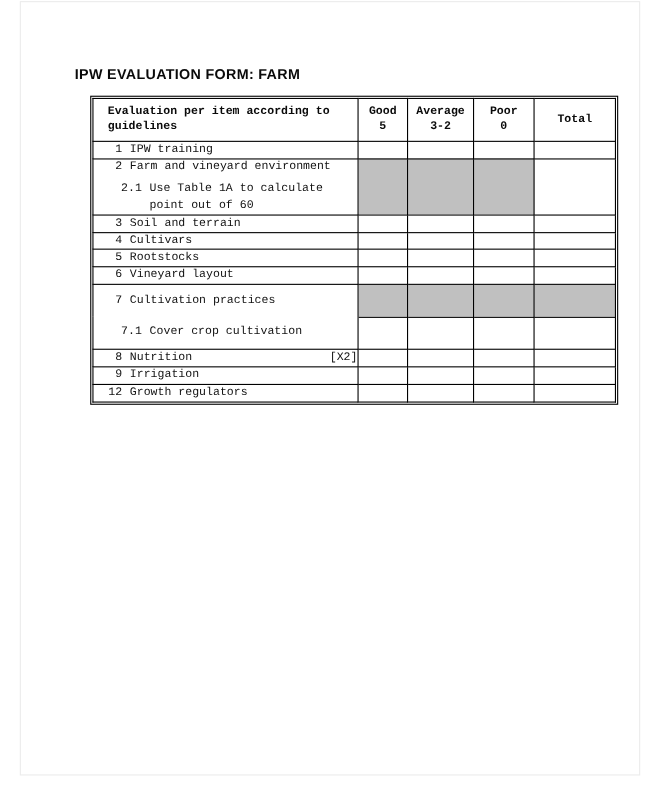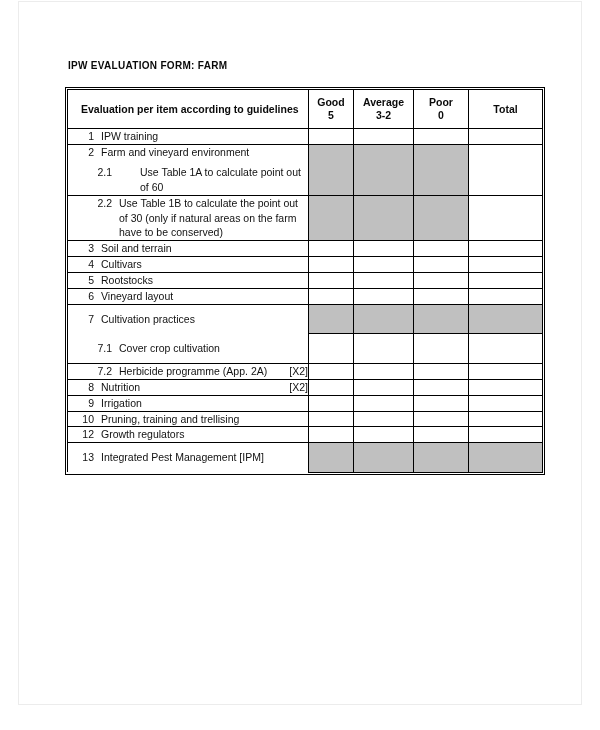--- a/index.html
+++ b/index.html
@@ -24,32 +24,33 @@
     height: 704px;
     border: 1px solid #ececec;
     box-sizing: border-box;
     background: #ffffff;
   }
 
   .doc-title {
     position: absolute;
     left: 68px;
     top: 60px;
-    font-size: 10px;
+    font-size: 13px;
     font-weight: bold;
     letter-spacing: 0.3px;
     color: #0a0a0a;
     white-space: nowrap;
   }
 
   .form-table-wrap {
     position: absolute;
-    left: 67px;
+    left: 84px;
     top: 89px;
     width: 475px;
+    font-family: Liberation Mono, monospace;
   }
 
   table.form-table {
     border-collapse: collapse;
     width: 475px;
     table-layout: fixed;
     
     outline: 1px solid #000;
     outline-offset: 1px;
   }
@@ -94,21 +95,20 @@
     line-height: 1.42;
     padding: 6px 8px 6px 0;
   }
 
   .row-line {
     display: flex;
     align-items: flex-start;
   }
   .row-line + .row-line {
     margin-top: 5px;
-    gap: 21px;
   }
 
   .num {
     flex: 0 0 auto;
     text-align: right;
     padding-right: 7px;
     white-space: nowrap;
   }
   .num.lvl1 { width: 26px; }
   .num.lvl2 { width: 44px; }
@@ -196,32 +196,20 @@
             </div>
           </td>
           <td class="score shaded" style="background: rgb(192, 192, 192);"></td>
           <td class="score shaded" style="background: rgb(192, 192, 192);"></td>
           <td class="score shaded" style="background: rgb(192, 192, 192);"></td>
           <td class="score"></td>
         </tr>
         <tr class="single">
           <td class="label">
             <div class="row-line">
-              <span class="num lvl2">2.2</span>
-              <span class="txt">Use Table 1B to calculate the point out of 30 (only if natural areas on the farm have to be conserved)</span>
-            </div>
-          </td>
-          <td class="score shaded" style="background: rgb(192, 192, 192);"></td>
-          <td class="score shaded" style="background: rgb(192, 192, 192);"></td>
-          <td class="score shaded" style="background: rgb(192, 192, 192);"></td>
-          <td class="score"></td>
-        </tr>
-        <tr class="single">
-          <td class="label">
-            <div class="row-line">
               <span class="num lvl1">3</span>
               <span class="txt">Soil and terrain</span>
             </div>
           </td>
           <td class="score"></td>
           <td class="score"></td>
           <td class="score"></td>
           <td class="score"></td>
         </tr>
         <tr class="single">
@@ -270,33 +258,20 @@
           <td class="score shaded" style="background: rgb(192, 192, 192);"></td>
           <td class="score shaded" style="background: rgb(192, 192, 192);"></td>
           <td class="score shaded" style="background: rgb(192, 192, 192);"></td>
           <td class="score shaded" style="background: rgb(192, 192, 192);"></td>
         </tr>
         <tr class="groupsub">
           <td class="label">
             <div class="row-line">
               <span class="num lvl2">7.1</span>
               <span class="txt">Cover crop cultivation</span>
-            </div>
-          </td>
-          <td class="score"></td>
-          <td class="score"></td>
-          <td class="score"></td>
-          <td class="score"></td>
-        </tr>
-        <tr class="single">
-          <td class="label">
-            <div class="row-line">
-              <span class="num lvl2">7.2</span>
-              <span class="txt">Herbicide programme (App. 2A)</span>
-              <span class="mult">[X2]</span>
             </div>
           </td>
           <td class="score"></td>
           <td class="score"></td>
           <td class="score"></td>
           <td class="score"></td>
         </tr>
         <tr class="single">
           <td class="label">
             <div class="row-line">
@@ -318,48 +293,24 @@
             </div>
           </td>
           <td class="score"></td>
           <td class="score"></td>
           <td class="score"></td>
           <td class="score"></td>
         </tr>
         <tr class="single">
           <td class="label">
             <div class="row-line">
-              <span class="num lvl1">10</span>
-              <span class="txt">Pruning, training and trellising</span>
-            </div>
-          </td>
-          <td class="score"></td>
-          <td class="score"></td>
-          <td class="score"></td>
-          <td class="score"></td>
-        </tr>
-        <tr class="single">
-          <td class="label">
-            <div class="row-line">
               <span class="num lvl1">12</span>
               <span class="txt">Growth regulators</span>
             </div>
           </td>
           <td class="score"></td>
           <td class="score"></td>
           <td class="score"></td>
           <td class="score"></td>
-        </tr>
-        <tr class="grouphead">
-          <td class="label">
-            <div class="row-line">
-              <span class="num lvl1">13</span>
-              <span class="txt">Integrated Pest Management [IPM]</span>
-            </div>
-          </td>
-          <td class="score shaded" style="background: rgb(192, 192, 192);"></td>
-          <td class="score shaded" style="background: rgb(192, 192, 192);"></td>
-          <td class="score shaded" style="background: rgb(192, 192, 192);"></td>
-          <td class="score shaded" style="background: rgb(192, 192, 192);"></td>
         </tr>
       </tbody>
   </table>
 </div>
 
 </body></html>

